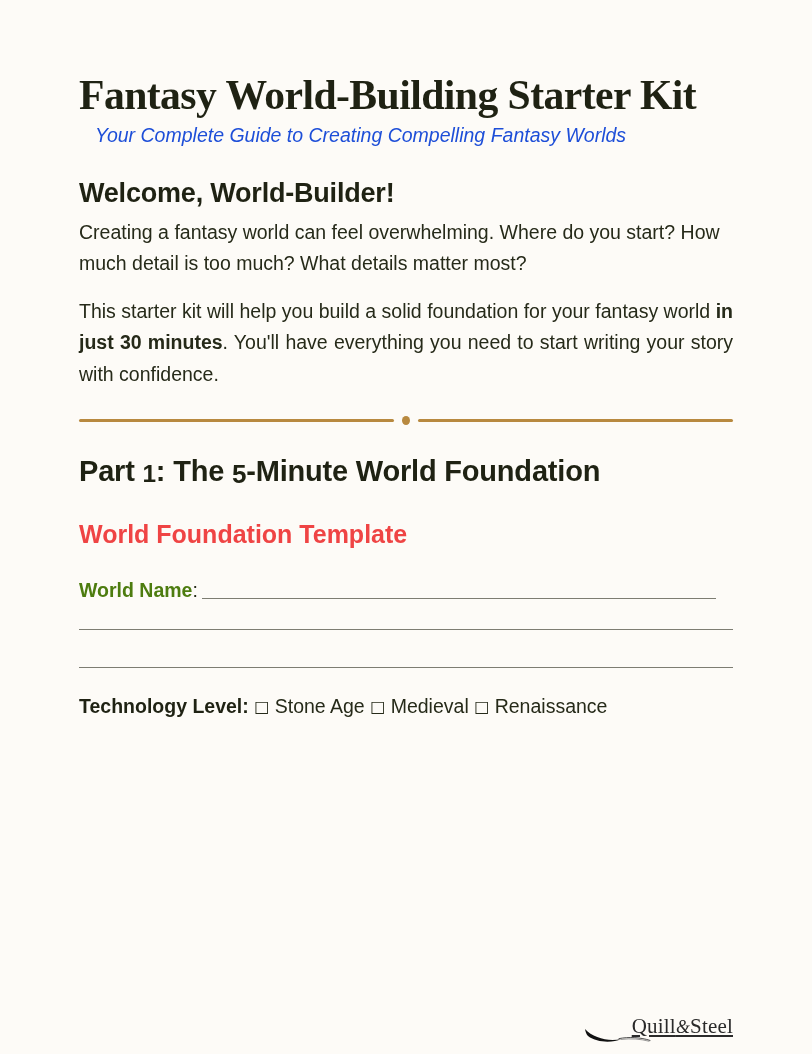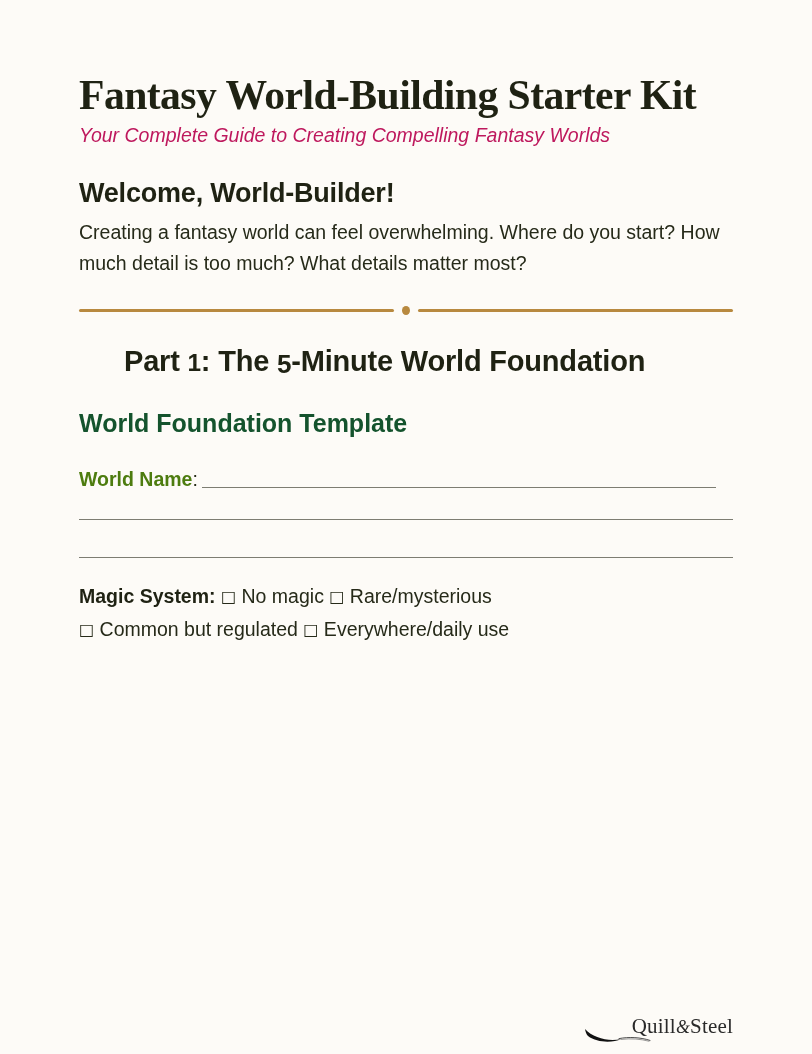--- a/index.html
+++ b/index.html
@@ -41,52 +41,52 @@
     margin: 0 0 6px 0;
     transform: scaleX(0.97);
     transform-origin: left center;
     white-space: nowrap;
   }
   .doc-subtitle {
     font-family: "Liberation Sans", sans-serif;
     font-style: italic;
     font-size: 19.5px;
     line-height: 1.25;
-    color: #be185d;
-    margin: 0 0 30px 0;
+    color: #1d4ed8;
+    margin: 0 0 30px 16px;
   }
 
   
   .h-serif {
     font-family: Liberation Sans, sans-serif;
     font-weight: bold;
     color: #1f2213;
     margin: 0 0 8px 0;
     letter-spacing: -0.2px;
   }
   .h-welcome { font-size: 27px; line-height: 1.15; }
-  .h-part    { font-size: 29px; line-height: 1.15; margin-bottom: 10px; margin-left: 45px; }
+  .h-part    { font-size: 29px; line-height: 1.15; margin-bottom: 10px; }
   .h-part .oldstyle-1 {
     font-size: 0.84em;
     position: relative;
     top: 0.02em;
   }
   .h-part .oldstyle-5 {
     font-size: 0.9em;
     position: relative;
     top: 0.07em;
   }
 
   
   .h-sans {
     font-family: "Liberation Sans", sans-serif;
     font-weight: bold;
     font-size: 25px;
     line-height: 1.2;
-    color: #14532d;
+    color: #ef4444;
     margin: 30px 0 26px 0;
   }
 
   
   p.body {
     font-size: 19.5px;
     line-height: 1.62;
     margin: 0 0 16px 0;
     color: #262a19;
   }
@@ -176,20 +176,21 @@
     text-align: right;
     width: 200px;
   }
   .footer-logo .wordmark {
     font-family: "Liberation Serif", "DejaVu Serif", serif;
     font-size: 21px;
     color: #2a2a2a;
     letter-spacing: 0.2px;
     line-height: 1;
     white-space: nowrap;
+    text-decoration: underline;
   }
   .footer-logo .wordmark .amp {
     font-style: italic;
     font-size: 0.85em;
   }
   .footer-logo .quill-svg {
     position: absolute;
     right: 76px;
     bottom: -8px;
     width: 74px;
@@ -203,20 +204,21 @@
 <div class="page">
   <div class="content">
 
     <h1 class="doc-title">Fantasy World-Building Starter Kit</h1>
     <div class="doc-subtitle">Your Complete Guide to Creating Compelling Fantasy Worlds</div>
 
     <h2 class="h-serif h-welcome">Welcome, World-Builder!</h2>
 
     <p class="body">Creating a fantasy world can feel overwhelming. Where do you start? How much detail is too much? What details matter most?</p>
 
+    <p class="body justify"><span>This starter kit will help you build a solid foundation for your fantasy world </span><b>in just 30 minutes</b><span>. You'll have everything you need to start writing your story with confidence.</span></p>
 
     <div class="divider">
       <span class="bar"></span>
       <span class="dot"></span>
       <span class="bar"></span>
     </div>
 
     <h2 class="h-serif h-part"><span>Part </span><span class="oldstyle-1">1</span><span>: The </span><span class="oldstyle-5">5</span><span>-Minute World Foundation</span></h2>
 
 
@@ -226,29 +228,26 @@
       <span class="label">World Name</span><span>:</span><span class="blank-line" style="width:514px"></span>
     </div>
 
 
     <div class="blank-stack">
       <div class="blank-full"></div>
       <div class="blank-full"></div>
     </div>
 
     <div class="check-group">
-    </div>
-
-    <div class="check-group">
       <div>
-        <span class="label">Magic System:</span>
-        <span class="cb-line"><span class="cb">□</span> No magic <span class="cb">□</span> Rare/mysterious</span>
+        <span class="label">Technology Level:</span>
+        <span class="cb-line"><span class="cb">□</span> Stone Age <span class="cb">□</span> Medieval <span class="cb">□</span> Renaissance</span>
       </div>
-      <div class="cb-line"><span class="cb">□</span> Common but regulated <span class="cb">□</span> Everywhere/daily use</div>
-    </div>
+    </div>
+
 
   </div>
 
   <div class="footer-logo">
     <div class="wordmark"><span>Quill</span><span class="amp">&amp;</span><span>Steel</span></div>
     <svg class="quill-svg" viewBox="0 0 74 20">
       <path d="M2 4 C10 13, 26 17, 38 14 C30 18, 14 18, 5 11 C3.5 9.5, 2.4 6.6, 2 4 Z" fill="#111111"></path>
       <path d="M36 13.6 C46 11.6, 58 12.4, 67 15.4" fill="none" stroke="#3a3a3a" stroke-width="0.9" stroke-linecap="round"></path>
       <path d="M38 14.4 C48 13.2, 58 14.0, 66 16.2" fill="none" stroke="#6a6a6a" stroke-width="0.7" stroke-linecap="round"></path>
     </svg>

